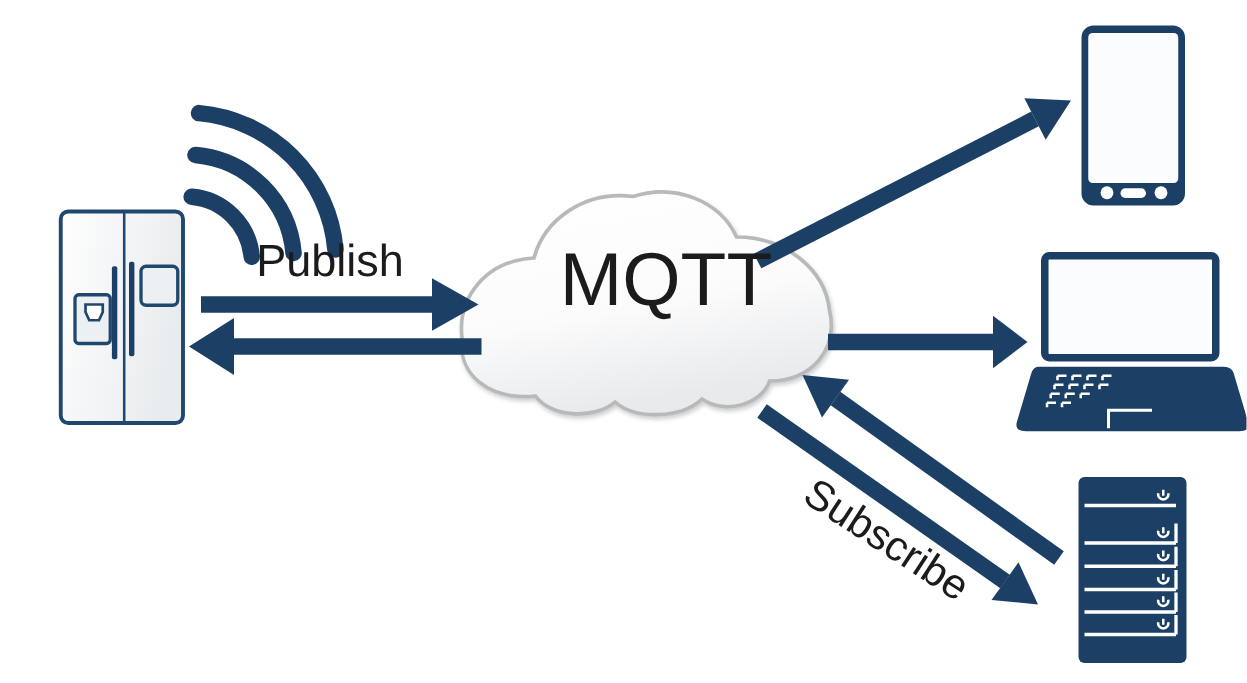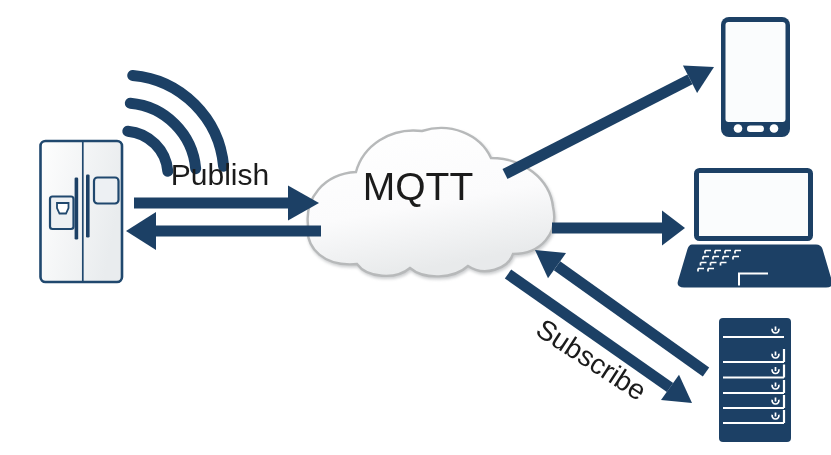--- a/index.html
+++ b/index.html
@@ -34,21 +34,21 @@
   .white-line    { stroke: #ffffff; fill: none; }
 
   
   .label {
     position: absolute;
     color: var(--label-text, #1b1b1b);
     text-align: center;
     white-space: nowrap;
   }
   .label.publish   { left: 134px; top: 158px; width: 140px; height: 34px; font-size: 30px; line-height: 34px; }
-  .label.broker    { left: 322px; top: 164px; width: 160px; height: 92px; font-size: 39px; line-height: 45px; }
+  .label.broker    { left: 348px; top: 164px; width: 160px; height: 92px; font-size: 50px; line-height: 45px; }
   .label.subscribe {
     left: 500px; top: 343px; width: 150px; height: 34px;
     font-size: 28px; line-height: 34px;
     transform: rotate(33deg);
     transform-origin: 50% 50%;
   }
 </style>
 </head>
 <body>
 

